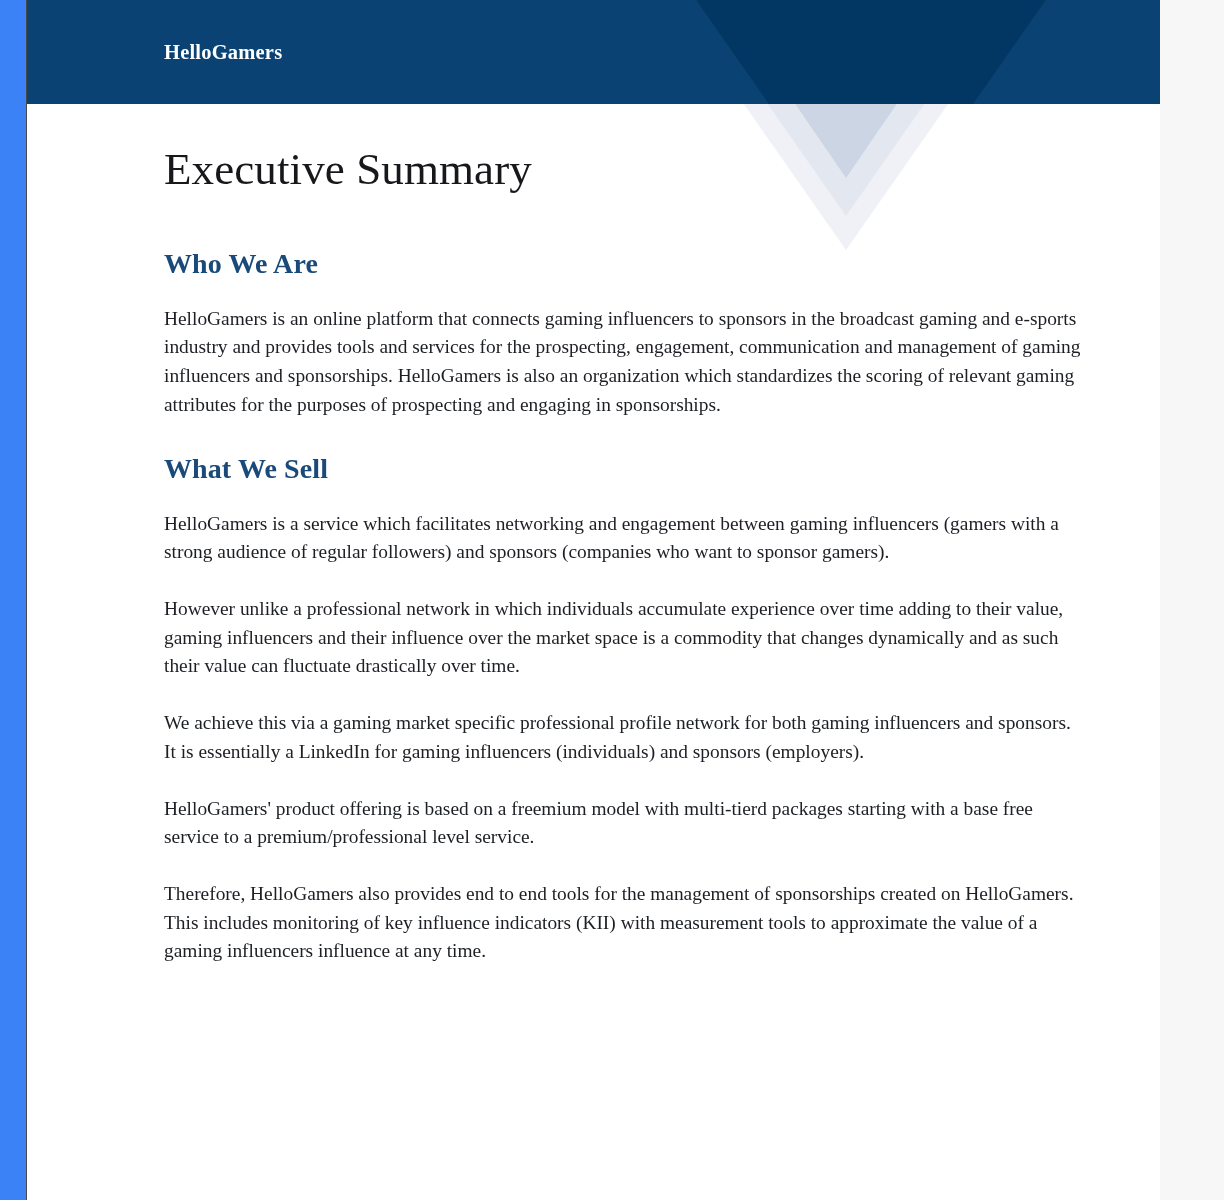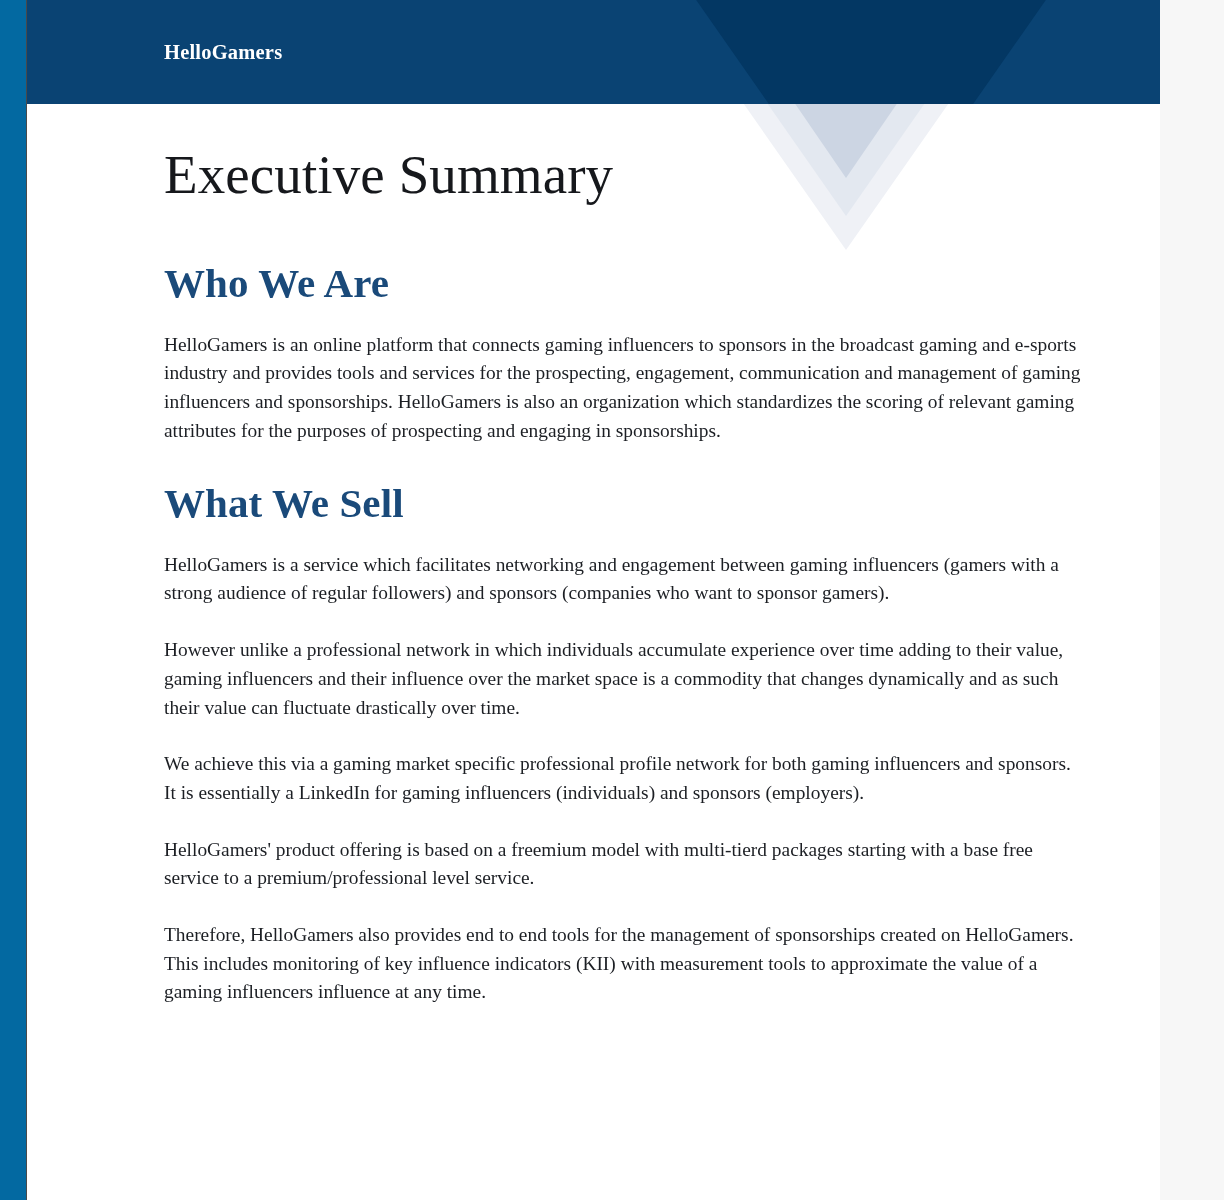--- a/index.html
+++ b/index.html
@@ -10,21 +10,21 @@
     width: 1224px;
     height: 1200px;
     background: #f7f7f7;
     font-family: "Liberation Serif", serif;
   }
 
   #viewport {
     position: relative;
     width: 1160px;
     height: 1200px;
-    background: #0369a1;
+    background: #3b82f6;
     overflow: hidden;
   }
 
   
   #page {
     position: absolute;
     left: 26px;
     top: 0;
     width: 1170px;
     height: 1200px;
@@ -118,31 +118,31 @@
     left: 0;
     top: 104px;
     width: 1170px;
     padding: 40px 110px 0 137px;
     z-index: 6;
   }
 
   #doc-title {
     margin: 0 0 54px 0;
     font-family: "Liberation Serif", serif;
-    font-size: 55px;
+    font-size: 45px;
     font-weight: 400;
     color: #16181c;
     line-height: 1.12;
     letter-spacing: .1px;
   }
 
   .section-heading {
     margin: 0 0 24px 0;
     font-family: "Liberation Serif", serif;
-    font-size: 41px;
+    font-size: 28px;
     font-weight: 700;
     color: #1a4a7a;
     line-height: 1.15;
     letter-spacing: .1px;
   }
   .section + .section { margin-top: 34px; }
 
   .body-para {
     margin: 0 1px 28px 0;
     font-family: "Liberation Serif", serif;

